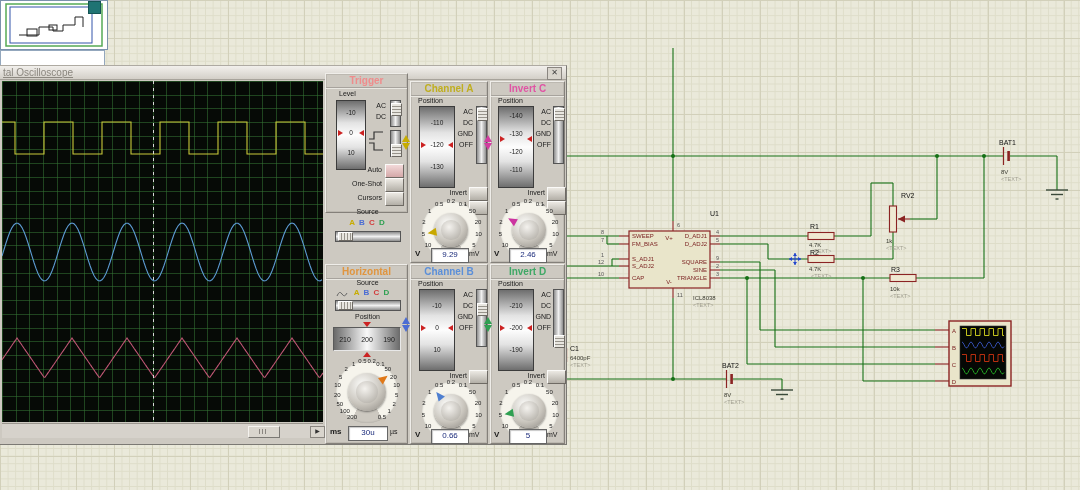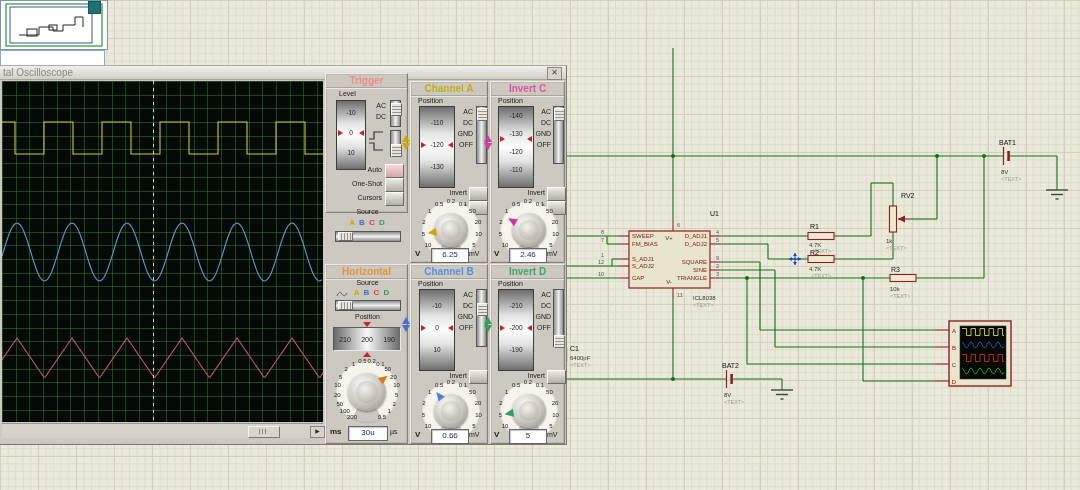--- a/index.html
+++ b/index.html
@@ -24,21 +24,21 @@
   svg text{font-family:"Liberation Sans",sans-serif;}
   .svref{font-size:7px;fill:#111;}
   .svval{font-size:6px;fill:#3a3a30;}
   .svtext{font-size:5.5px;fill:#a09e90;}
   .svpin{font-size:6px;fill:#7a2020;}
   .svnum{font-size:5.5px;fill:#555;}
   
   #osc{left:0;top:65px;width:566px;height:378px;background:#cdc9c1;
        border-right:1px solid #7b7974;border-bottom:1px solid #7b7974;border-top:1px solid #aeaaa2;z-index:3;}
   #osc-title{left:0;top:0;width:566px;height:14px;background:linear-gradient(#f2f0ec,#d3cfc8);
-       border-bottom:1px solid #a7a39b;color:#8b877f;font-size:10px;line-height:14px;padding-left:3px;box-sizing:border-box;}
+       border-bottom:1px solid #a7a39b;color:#8b877f;font-size:10px;line-height:14px;padding-left:3px;box-sizing:border-box;text-decoration:underline;}
   #osc-close{right:4px;top:1px;width:13px;height:11px;background:#d9d5cd;border:1px solid #8a8680;
        font-size:8px;line-height:10px;text-align:center;color:#444;}
   #screen{left:2px;top:15px;width:321px;height:341px;background:#060a06;
        background-image:
         repeating-linear-gradient(to right,rgba(52,116,52,.55) 0 1px,transparent 1px 13.7px),
         repeating-linear-gradient(to bottom,rgba(52,116,52,.55) 0 1px,transparent 1px 13.7px);}
   #scrollbar{left:2px;top:357px;width:321px;height:14px;background:#d6d2cb;border-top:1px solid #9a968e;}
   #sb-thumb{left:246px;top:2px;width:30px;height:10px;background:#d9d5cd;border:1px solid;
        border-color:#f4f2ee #7b7974 #7b7974 #f4f2ee;}
   #sb-thumb i{position:absolute;top:2px;width:1px;height:5px;background:#8a8680;}
@@ -445,21 +445,21 @@
           <span class="klabel" style="left: 29px; top: -2px;">0.2</span>
           <span class="klabel" style="left: 40.8333px; top: 0.623382px;">0.1</span>
           <span class="klabel" style="left: 50.4492px; top: 8.00195px;">50</span>
           <span class="klabel" style="left: 56.0459px; top: 18.7531px;">20</span>
           <span class="klabel" style="left: 56.5746px; top: 30.8621px;">10</span>
           <span class="klabel" style="left: 51.9363px; top: 42.0601px;">5</span>
           <span class="klabel" style="left: 43px; top: 50.2487px;">2</span>
           <div class="kpointer" style="left: 15.2887px; top: 28.2993px; transform: rotate(-100deg); border-bottom-color: rgb(200, 168, 0);"></div>
         </div>
       <span class="sm abs" style="left:4px;top:167px;font-weight:bold;font-size:8px">V</span>
-      <div class="valbox abs" style="left:20px;top:166px;width:36px;height:13px">6.25</div>
+      <div class="valbox abs" style="left:20px;top:166px;width:36px;height:13px">9.29</div>
       <span class="sm abs" style="left:58px;top:168px">mV</span>
     </div>
 
     <div class="panel abs" style="left:490px;top:15px;width:75px;height:182px">
       <span class="ptitle t-chc">Invert C</span>
       <span class="sm abs" style="left:7px;top:15px">Position</span>
       <div class="vslider abs" style="left:7px;top:24px;width:34px;height:80px">
         <span class="tick" style="top:5px">-140</span>
         <span class="tick" style="top:23px">-130</span>
         <span class="tick" style="top:41px">-120</span>

